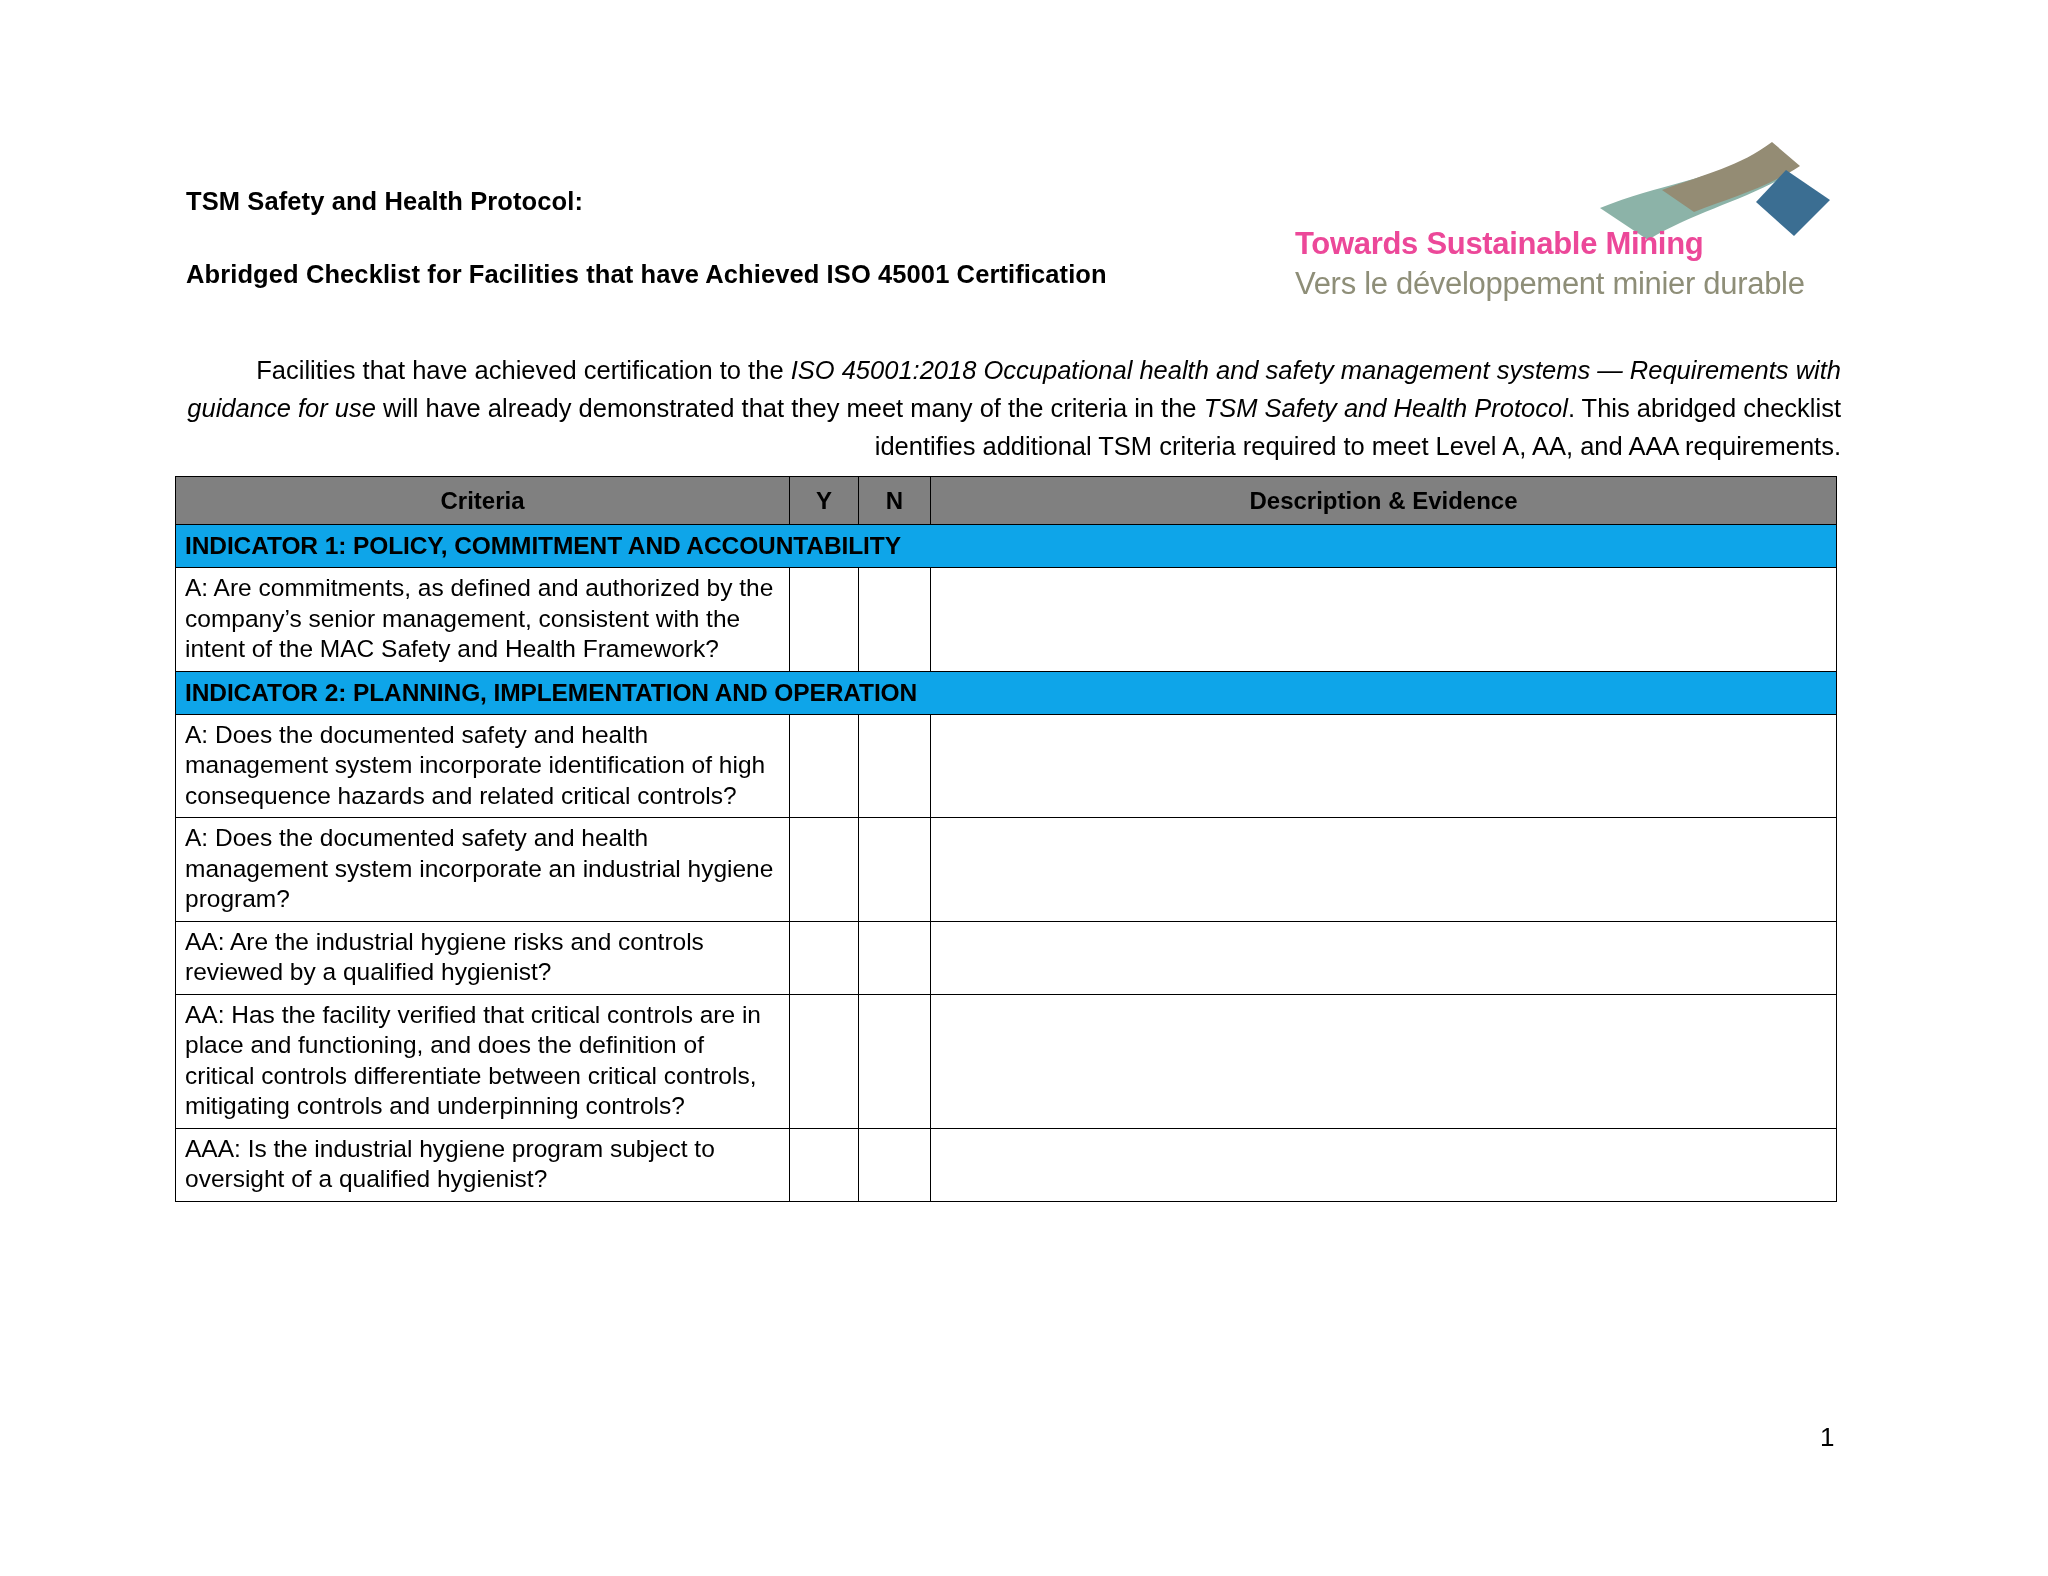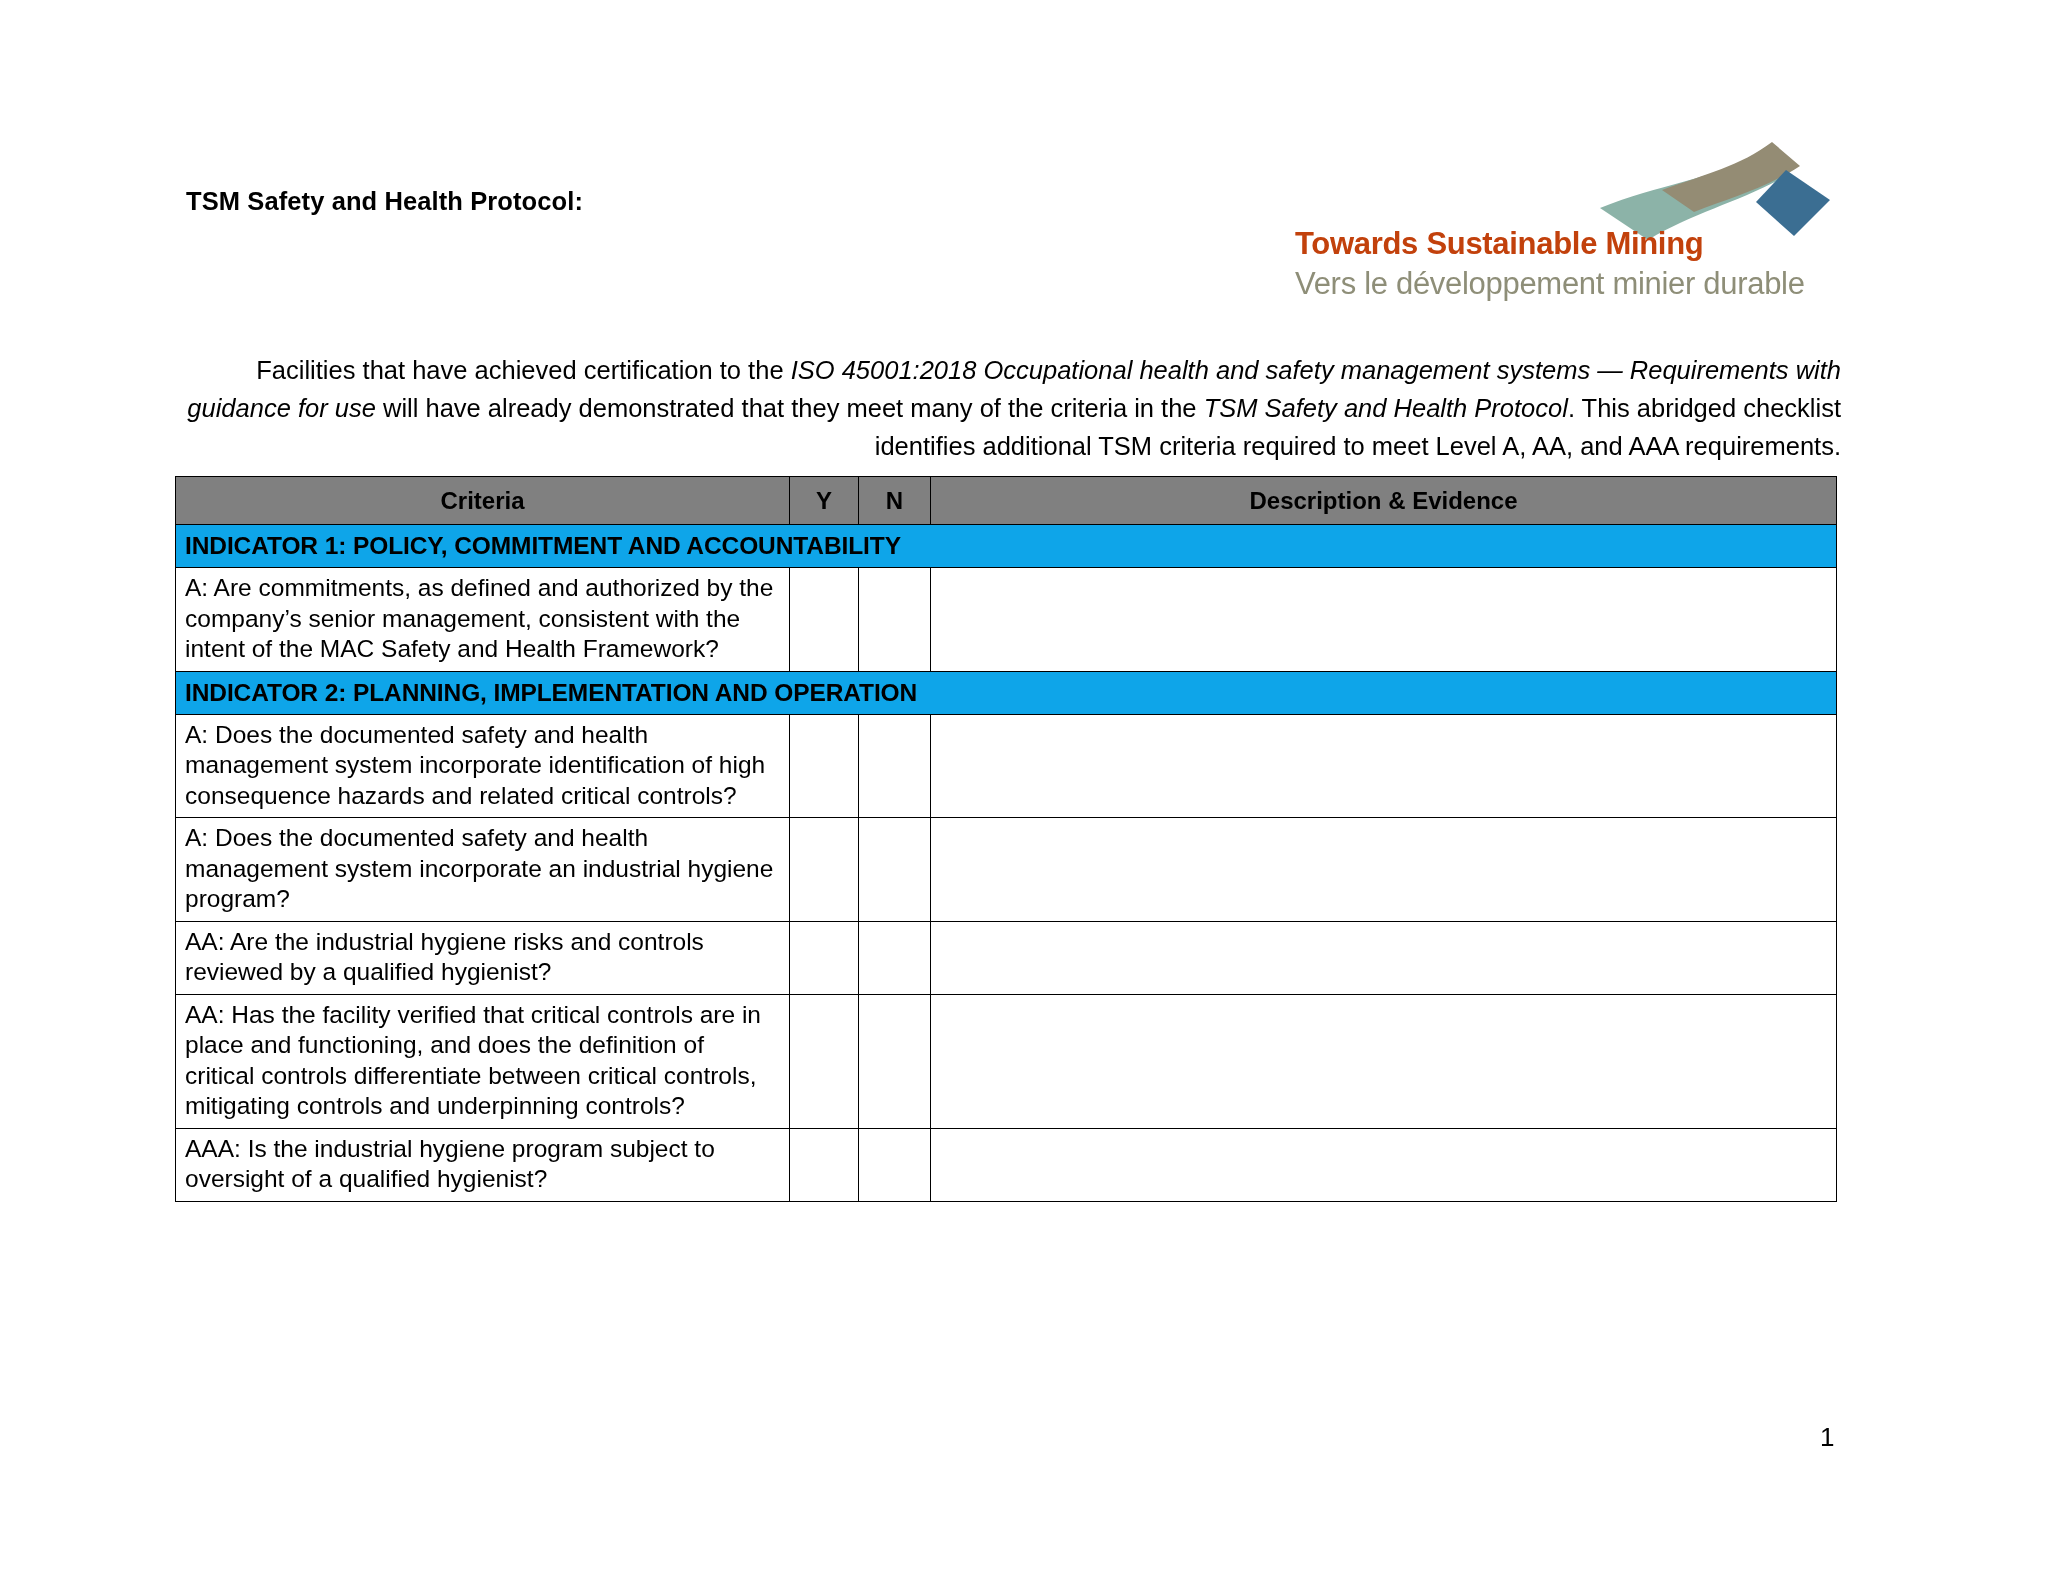--- a/index.html
+++ b/index.html
@@ -73,21 +73,21 @@
     top: 0;
     width: 250px;
     height: 110px;
   }
   .logo-text-en {
     position: absolute;
     left: 0;
     top: 86px;
     font-size: 31px;
     font-weight: bold;
-    color: #c2410c;
+    color: #ec4899;
     letter-spacing: -0.3px;
     white-space: nowrap;
   }
   .logo-text-fr {
     position: absolute;
     left: 0;
     top: 126px;
     font-size: 31px;
     color: #8e8e78;
     letter-spacing: -0.3px;
@@ -151,20 +151,21 @@
     color: #000;
   }
 </style>
 </head>
 <body>
 
 <div class="page">
 
   <div class="header-zone">
     <div class="doc-title-1">TSM Safety and Health Protocol:</div>
+    <div class="doc-title-2">Abridged Checklist for Facilities that have Achieved ISO 45001 Certification</div>
   </div>
 
   <div class="logo">
     <svg class="logo-mark" viewBox="0 0 250 110">
       <path d="M 10 68 C 70 44 120 40 168 14 L 196 36 C 150 62 104 72 58 100 Z" fill="#8cb3a8"></path>
       <path d="M 72 50 C 116 34 150 26 182 2 L 210 26 C 176 48 140 58 104 72 Z" fill="#948c74"></path>
       <path d="M 196 30 L 240 60 L 204 96 L 166 62 Z" fill="#3b6e92"></path>
     </svg>
     <div class="logo-text-en">Towards Sustainable Mining</div>
     <div class="logo-text-fr">Vers le développement minier durable</div>

